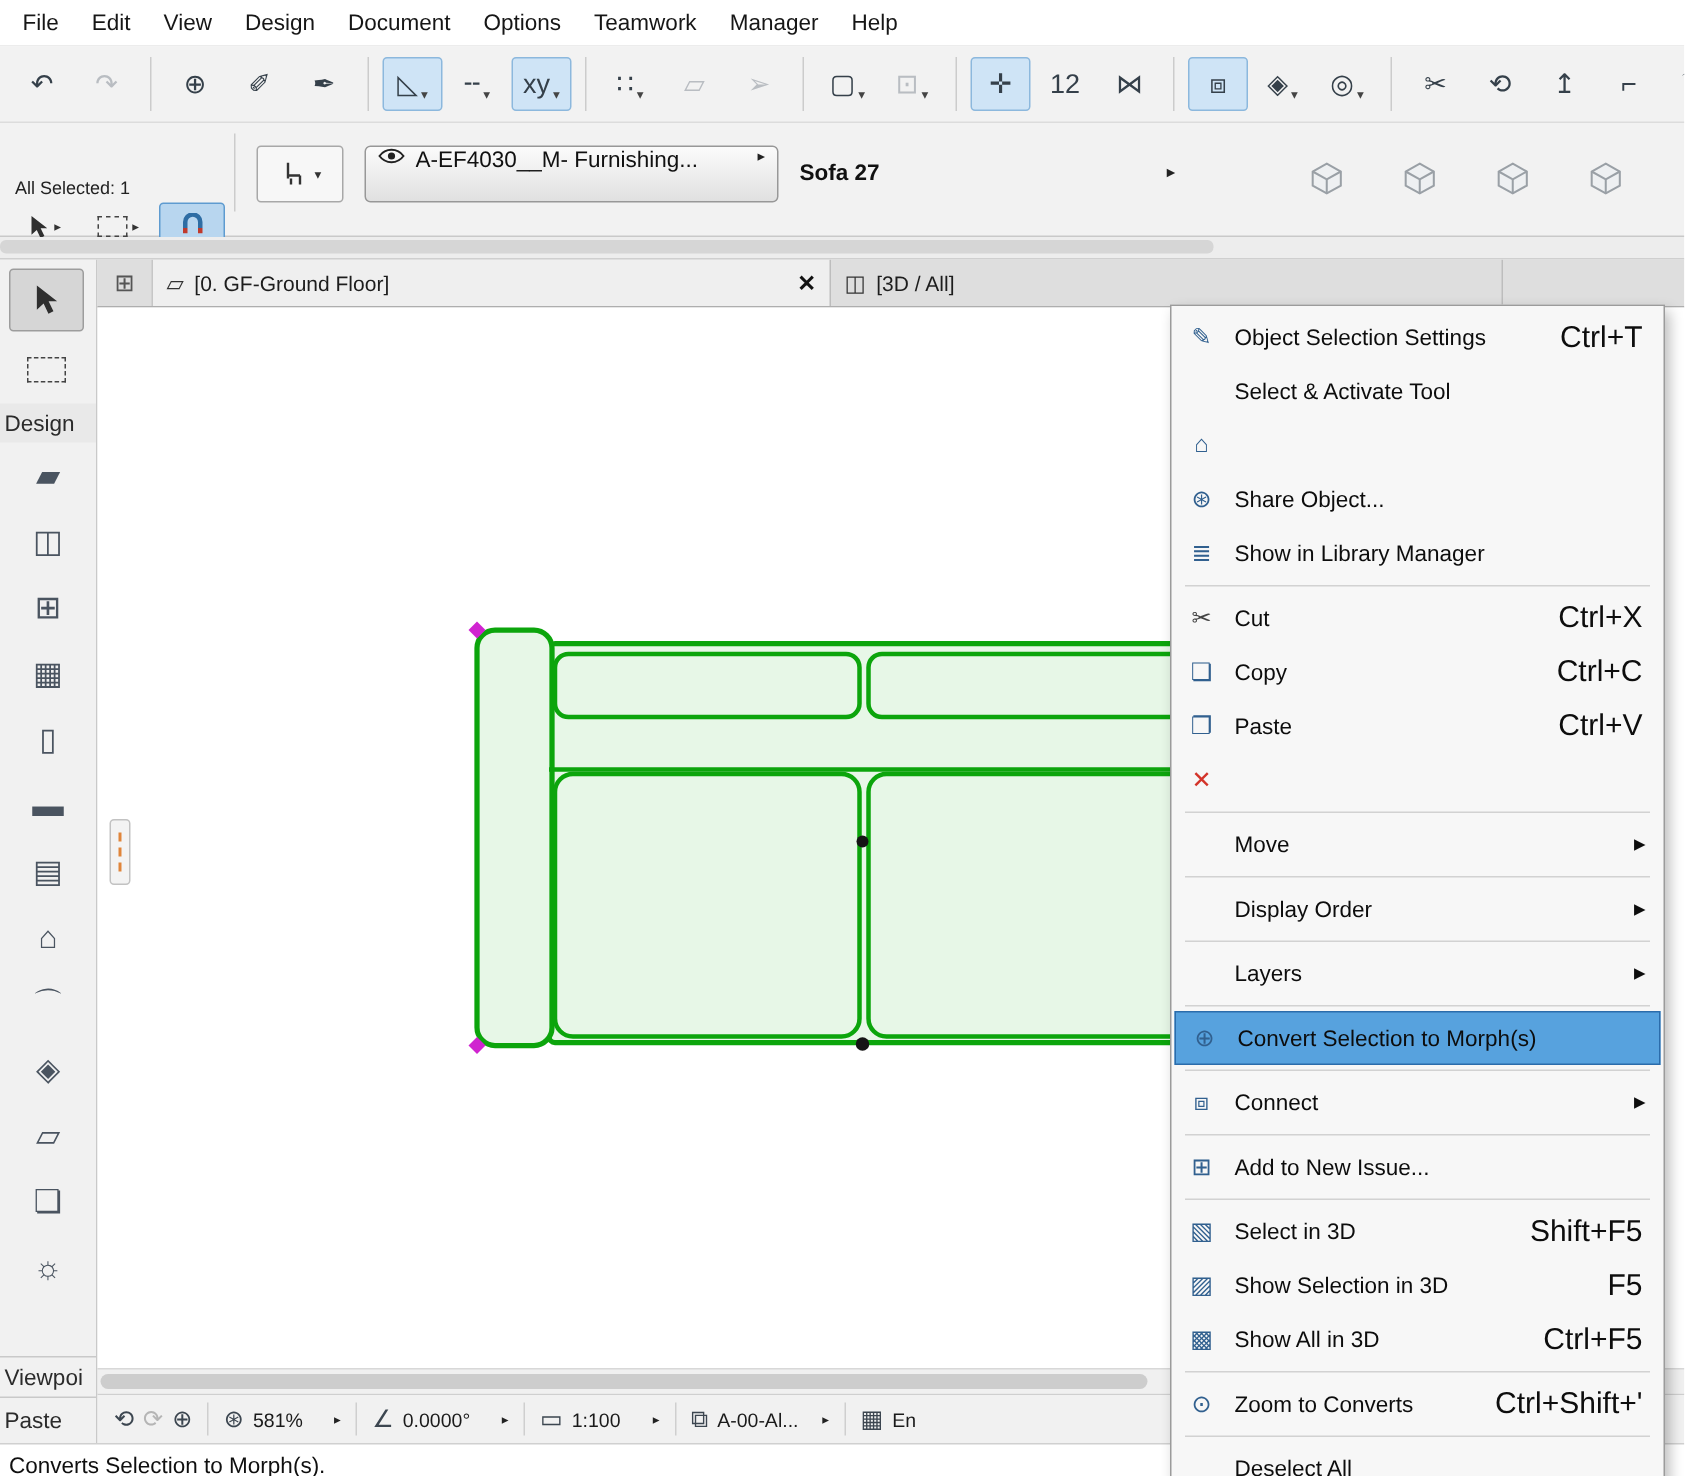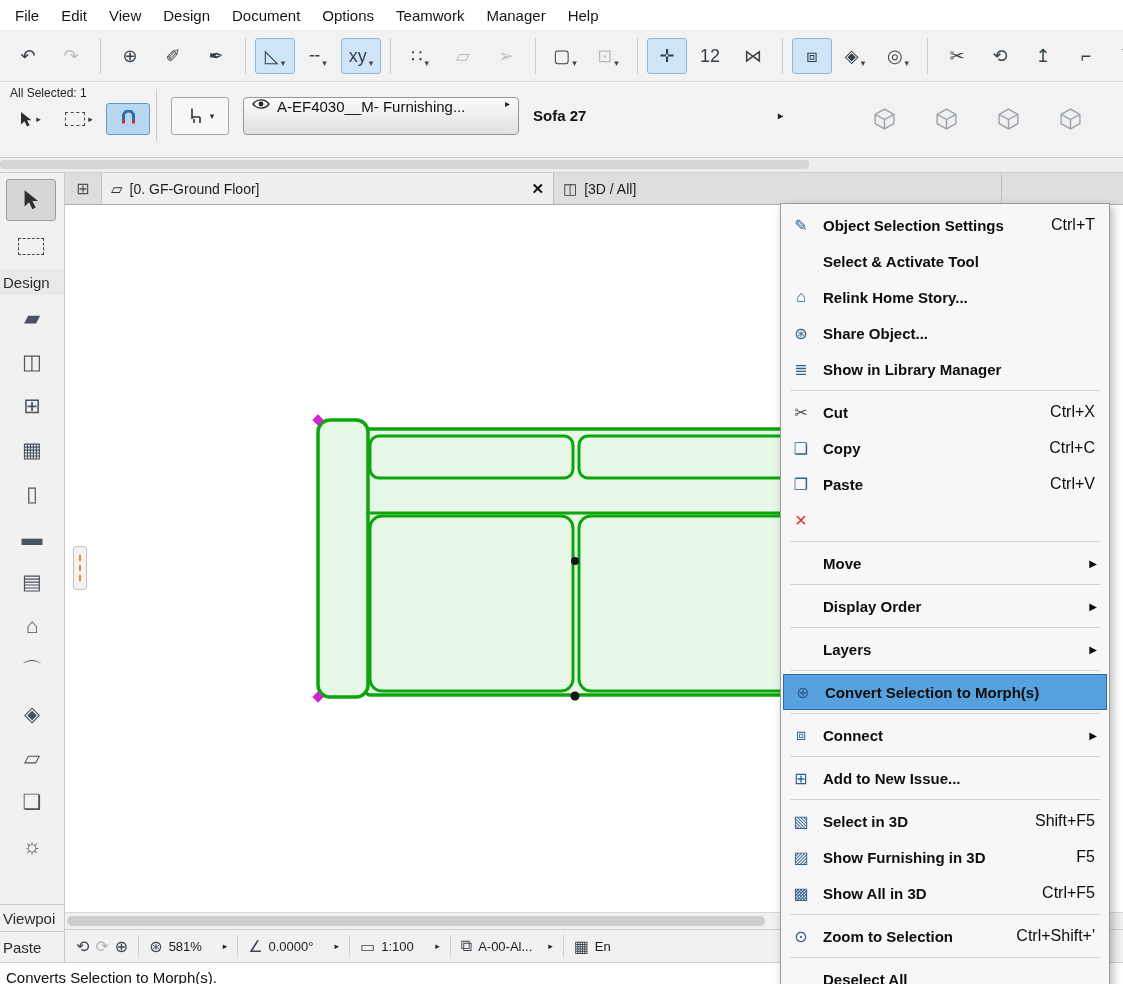--- a/index.html
+++ b/index.html
@@ -15,21 +15,21 @@
   .tb-btn{height:34px;min-width:32px;display:flex;align-items:center;justify-content:center;
           padding:0 3px;border-radius:3px;color:#35404a;border:1px solid transparent;}
   .tb-btn .glyph{font-size:18px;line-height:1;}
   .tb-btn.active{background:#cfe4f6;border:1px solid #8cb8dd;}
   .tb-btn.disabled{color:#b9bdc2;}
   .tb-btn .dd{font-size:9px;margin-left:2px;color:#444;align-self:flex-end;padding-bottom:5px;}
   .tb-sep{width:1px;height:36px;background:#cccccc;margin:0 6px;flex:none;}
   
   .toolbar2{height:72px;background:#f2f2f2;display:flex;align-items:flex-start;
             padding:3px 10px 0 8px;border-bottom:1px solid #c9c9c9;}
-  .sel-label{font-size:12px;color:#222;padding:1px 0 3px 2px;}
+  .sel-label{font-size:12px;color:#222;padding:1px 0 3px 2px;margin-top:32px;}
   .t2-row{display:flex;gap:5px;}
   .t2-btn{height:30px;min-width:42px;display:flex;align-items:center;justify-content:center;gap:3px;
           border-radius:3px;border:1px solid transparent;}
   .t2-btn.active{background:#b8d6ef;border:1px solid #5e9bd0;}
   .mini{font-size:9px;color:#333;}
   .dashrect{width:18px;height:12px;border:1.5px dashed #444;display:inline-block;}
   .tall{height:52px;margin-top:4px;}
   .chair-btn{margin:12px 8px 0 8px;height:36px;width:56px;display:flex;align-items:center;
              justify-content:center;gap:4px;background:#f7f7f7;border:1px solid #a8a8a8;border-radius:3px;}
   .chair-btn .dd{font-size:9px;color:#333;}
@@ -91,22 +91,22 @@
   
   .statusbar{height:29px;background:#fff;border-top:1px solid #d0d0d0;display:flex;align-items:center;
              padding-left:6px;font-size:15px;color:#0f0f0f;}
   
   .context-menu{position:absolute;left:780px;top:203px;width:330px;box-sizing:border-box;
                 background:#f7f7f7;border:1px solid #9b9b9b;box-shadow:3px 4px 9px rgba(0,0,0,.28);
                 z-index:60;padding:3px 0;display:flex;flex-direction:column;}
   .cm-item{height:34px;flex:none;display:flex;align-items:center;padding:0 4px;font-size:15px;color:#0d0d0d;
            border:1px solid transparent;}
   .cm-icon{width:30px;text-align:center;font-size:16px;color:#31608f;flex:none;}
-  .cm-label{flex:1;padding-left:7px;white-space:nowrap;overflow:hidden;font-weight:bold;}
-  .cm-right{padding-right:9px;color:#0d0d0d;font-size:16px;white-space:nowrap;}
+  .cm-label{flex:1;padding-left:7px;white-space:nowrap;overflow:hidden;}
+  .cm-right{padding-right:9px;color:#0d0d0d;font-size:20px;white-space:nowrap;}
   .cm-right.sub{font-size:10px;padding-right:7px;}
   .cm-item.hl{background:#57a2de;border:1px solid #2b6cab;margin:0 2px;}
   .cm-sep{height:1px;background:#d2d2d2;margin:3px 9px;flex:none;}
 </style>
 </head>
 <body>
 
 <div class="app">
 
   <div class="menubar">
@@ -438,21 +438,20 @@
         <span class="cm-label">Object Selection Settings</span>
         <span class="cm-right">Ctrl+T</span>
       </div>
       <div class="cm-item">
         <span class="cm-icon"></span>
         <span class="cm-label">Select &amp; Activate Tool</span>
         <span class="cm-right"></span>
       </div>
       <div class="cm-item">
         <span class="cm-icon">⌂</span>
-        <span class="cm-label">Relink Home Story...</span>
         <span class="cm-right"></span>
       </div>
       <div class="cm-item">
         <span class="cm-icon">⊛</span>
         <span class="cm-label">Share Object...</span>
         <span class="cm-right"></span>
       </div>
       <div class="cm-item">
         <span class="cm-icon">≣</span>
         <span class="cm-label">Show in Library Manager</span>
@@ -515,32 +514,32 @@
         <span class="cm-right"></span>
       </div>
       <div class="cm-sep"></div>
       <div class="cm-item">
         <span class="cm-icon">▧</span>
         <span class="cm-label">Select in 3D</span>
         <span class="cm-right">Shift+F5</span>
       </div>
       <div class="cm-item">
         <span class="cm-icon">▨</span>
-        <span class="cm-label">Show Furnishing in 3D</span>
+        <span class="cm-label">Show Selection in 3D</span>
         <span class="cm-right">F5</span>
       </div>
       <div class="cm-item">
         <span class="cm-icon">▩</span>
         <span class="cm-label">Show All in 3D</span>
         <span class="cm-right">Ctrl+F5</span>
       </div>
       <div class="cm-sep"></div>
       <div class="cm-item">
         <span class="cm-icon">⊙</span>
-        <span class="cm-label">Zoom to Selection</span>
+        <span class="cm-label">Zoom to Converts</span>
         <span class="cm-right">Ctrl+Shift+'</span>
       </div>
       <div class="cm-sep"></div>
       <div class="cm-item">
         <span class="cm-icon"></span>
         <span class="cm-label">Deselect All</span>
         <span class="cm-right"></span>
       </div>
     </div>
 

